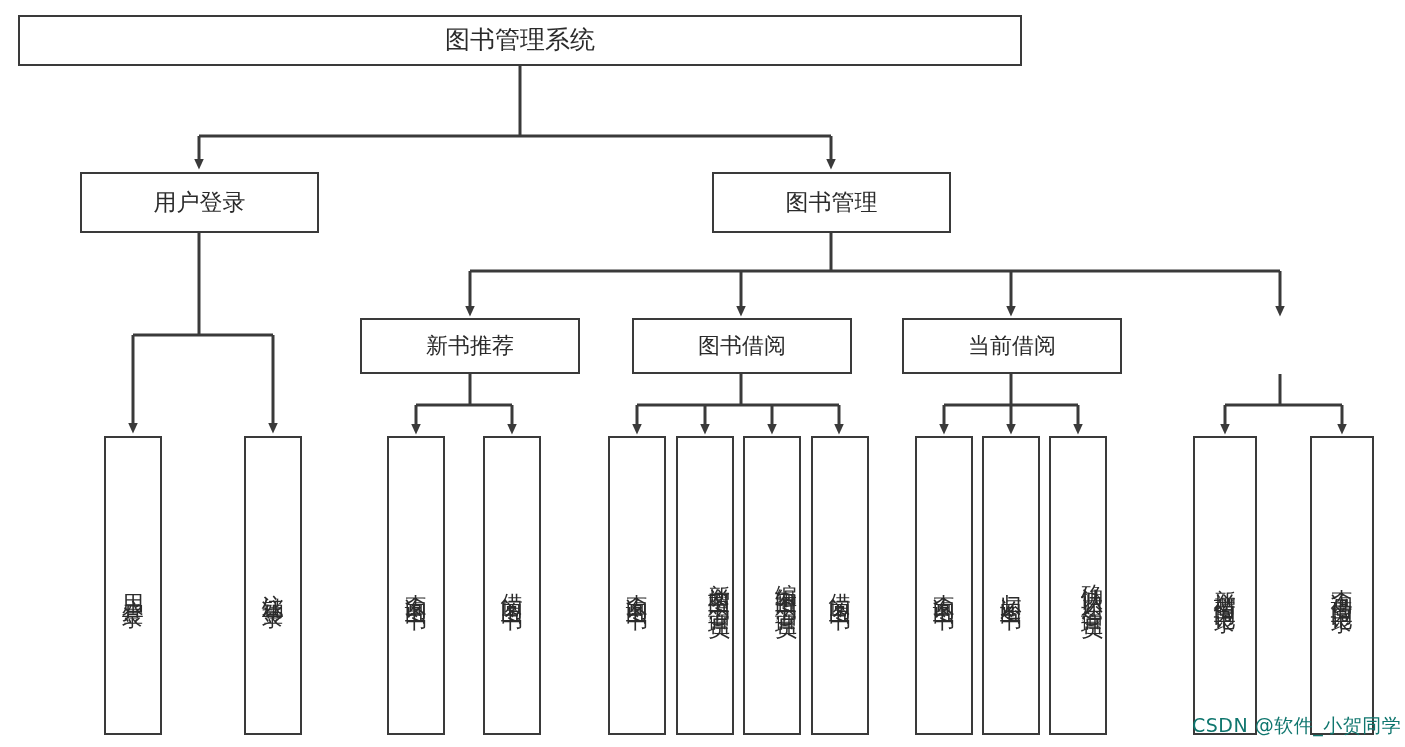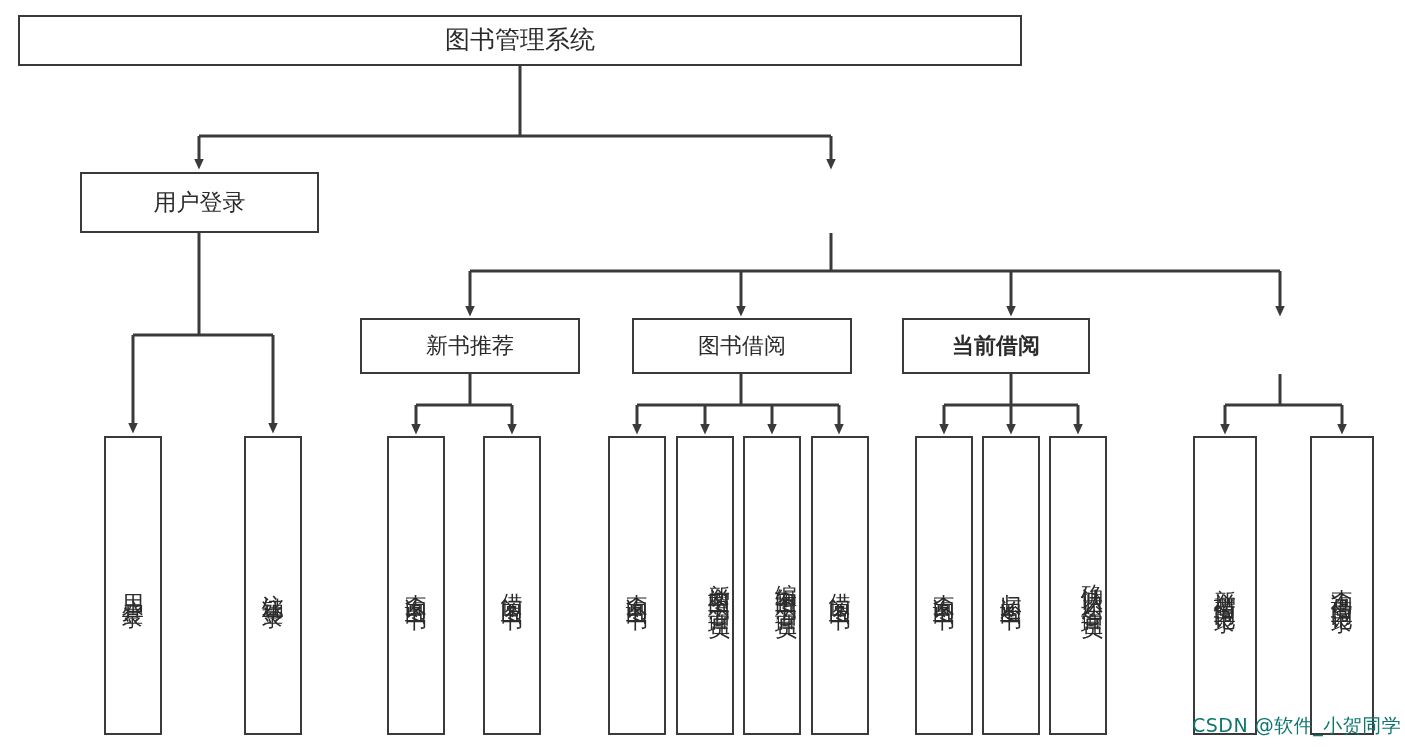--- a/index.html
+++ b/index.html
@@ -124,28 +124,31 @@
     </g>
   </svg>
 
   <div class="node root" style="left:18px; top:15px; width:1004px; height:51px;">
     <span>图书管理系统</span>
   </div>
 
   <div class="node lvl1" style="left:80px; top:172px; width:239px; height:61px;">
     <span>用户登录</span>
   </div>
+  <div class="node lvl1" style="left:712px; top:172px; width:239px; height:61px;">
+    <span>图书管理</span>
+  </div>
 
   <div class="node lvl2" style="left:632px; top:318px; width:220px; height:56px;">
     <span>图书借阅</span>
   </div>
   <div class="node lvl2" style="left:360px; top:318px; width:220px; height:56px;">
     <span>新书推荐</span>
   </div>
-  <div class="node lvl2" style="left:902px; top:318px; width:188px; height:56px;font-weight:bold;">
+  <div class="node lvl2" style="left:902px; top:318px; width:220px; height:56px;">
     <span>当前借阅</span>
   </div>
 
   <div class="node leaf centered" style="left:104px; top:436px; width:58px; height:299px;">
     <span>用户登录</span>
   </div>
   <div class="node leaf centered" style="left:244px; top:436px; width:58px; height:299px;">
     <span>注销登录</span>
   </div>
 

